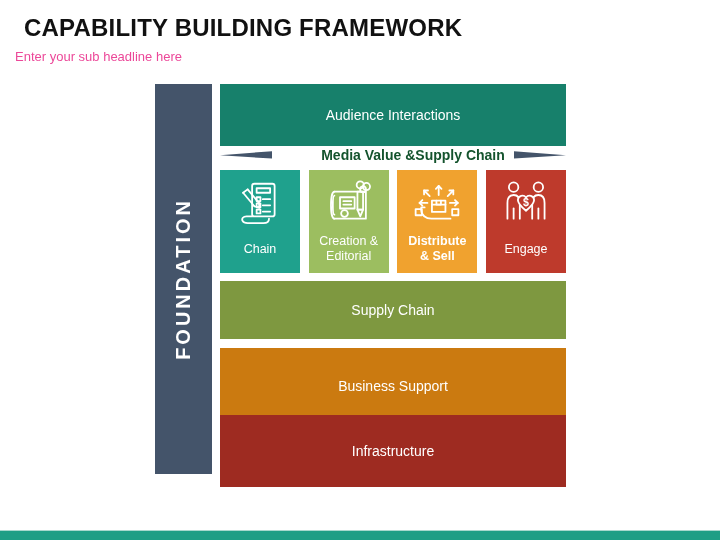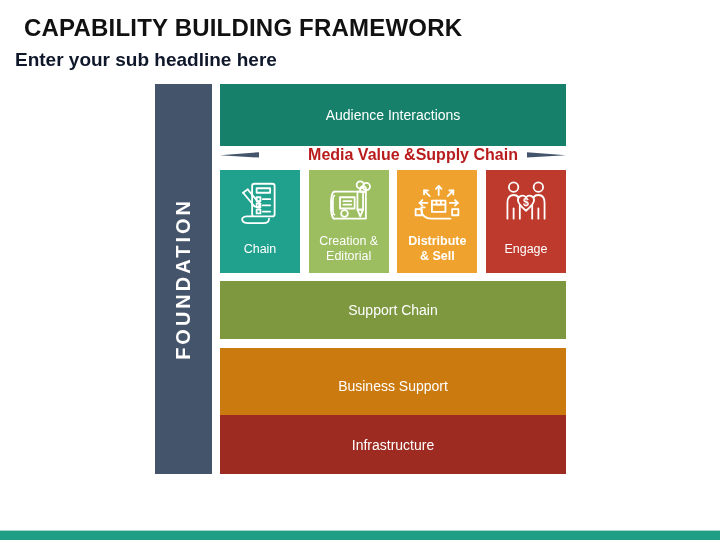--- a/index.html
+++ b/index.html
@@ -7,44 +7,44 @@
   .slide {
     position:relative; width:720px; height:540px; background:#ffffff;
     overflow:hidden; font-family:"Liberation Sans", sans-serif;
   }
   .title {
     position:absolute; left:14px; top:14px; width:600px;
     font-size:24px; font-weight:700; color:#111111; letter-spacing:0.2px;margin-left:10px;
   }
   .subtitle {
     position:absolute; left:15px; top:49px; width:500px;
-    font-size:19px; font-weight:700; color:#0f172a;
+    font-size:13px; font-weight:400; color:#ec4899;
   }
   .foundation {
     position:absolute; left:155px; top:84px; width:57px; height:390px;
     display:flex; align-items:center; justify-content:center;
   }
   .foundation-text {
     writing-mode:vertical-rl; transform:rotate(180deg);
     color:#ffffff; font-size:20px; font-weight:700; letter-spacing:3px;
   }
   .h-bar {
     position:absolute; left:220px; width:346px;
     display:flex; align-items:center; justify-content:center;
   }
   .h-bar span { color:#ffffff; font-size:14px; }
   .bar-audience { top:84px;  height:62px; }
   .bar-supply   { top:281px; height:58px; }
   .bar-business { top:348px; height:75px; }
-  .bar-infra    { top:415px; height:59px;justify-content:center; }
+  .bar-infra    { top:415px; height:72px;justify-content:center; }
   .media-row {
     position:absolute; left:220px; top:144px; width:346px; height:22px;
     display:flex; align-items:center; justify-content:center; gap:9px;
   }
-  .media-label { font-size:16px; font-weight:700; color:#b91c1c; white-space:nowrap;margin-left:40px; }
+  .media-label { font-size:14px; font-weight:700; color:#14532d; white-space:nowrap;margin-left:40px; }
   .wedge { display:block; }
   .boxes-row {
     position:absolute; left:220px; top:170px; width:346px; height:103px;
     display:flex; justify-content:space-between;
   }
   .cap-box {
     width:80px; height:103px; display:flex; flex-direction:column;
     align-items:center;
   }
   .cap-icon { margin-top:7px; flex:0 0 auto; }
@@ -169,21 +169,21 @@
       </svg>
       <div class="cap-label">
         <span>Engage</span>
         <span></span>
       </div>
     </div>
 
   </div>
 
   <div class="h-bar bar-supply" style="background-color: rgb(126, 152, 64);">
-    <span>Support Chain</span>
+    <span>Supply Chain</span>
   </div>
   <div class="h-bar bar-business" style="background-color: rgb(203, 122, 16);">
     <span>Business Support</span>
   </div>
   <div class="h-bar bar-infra" style="background-color: rgb(158, 43, 33);">
     <span>Infrastructure</span>
   </div>
 
   <div class="footer-strip" style="background-color: rgb(31, 158, 133);"></div>
 

